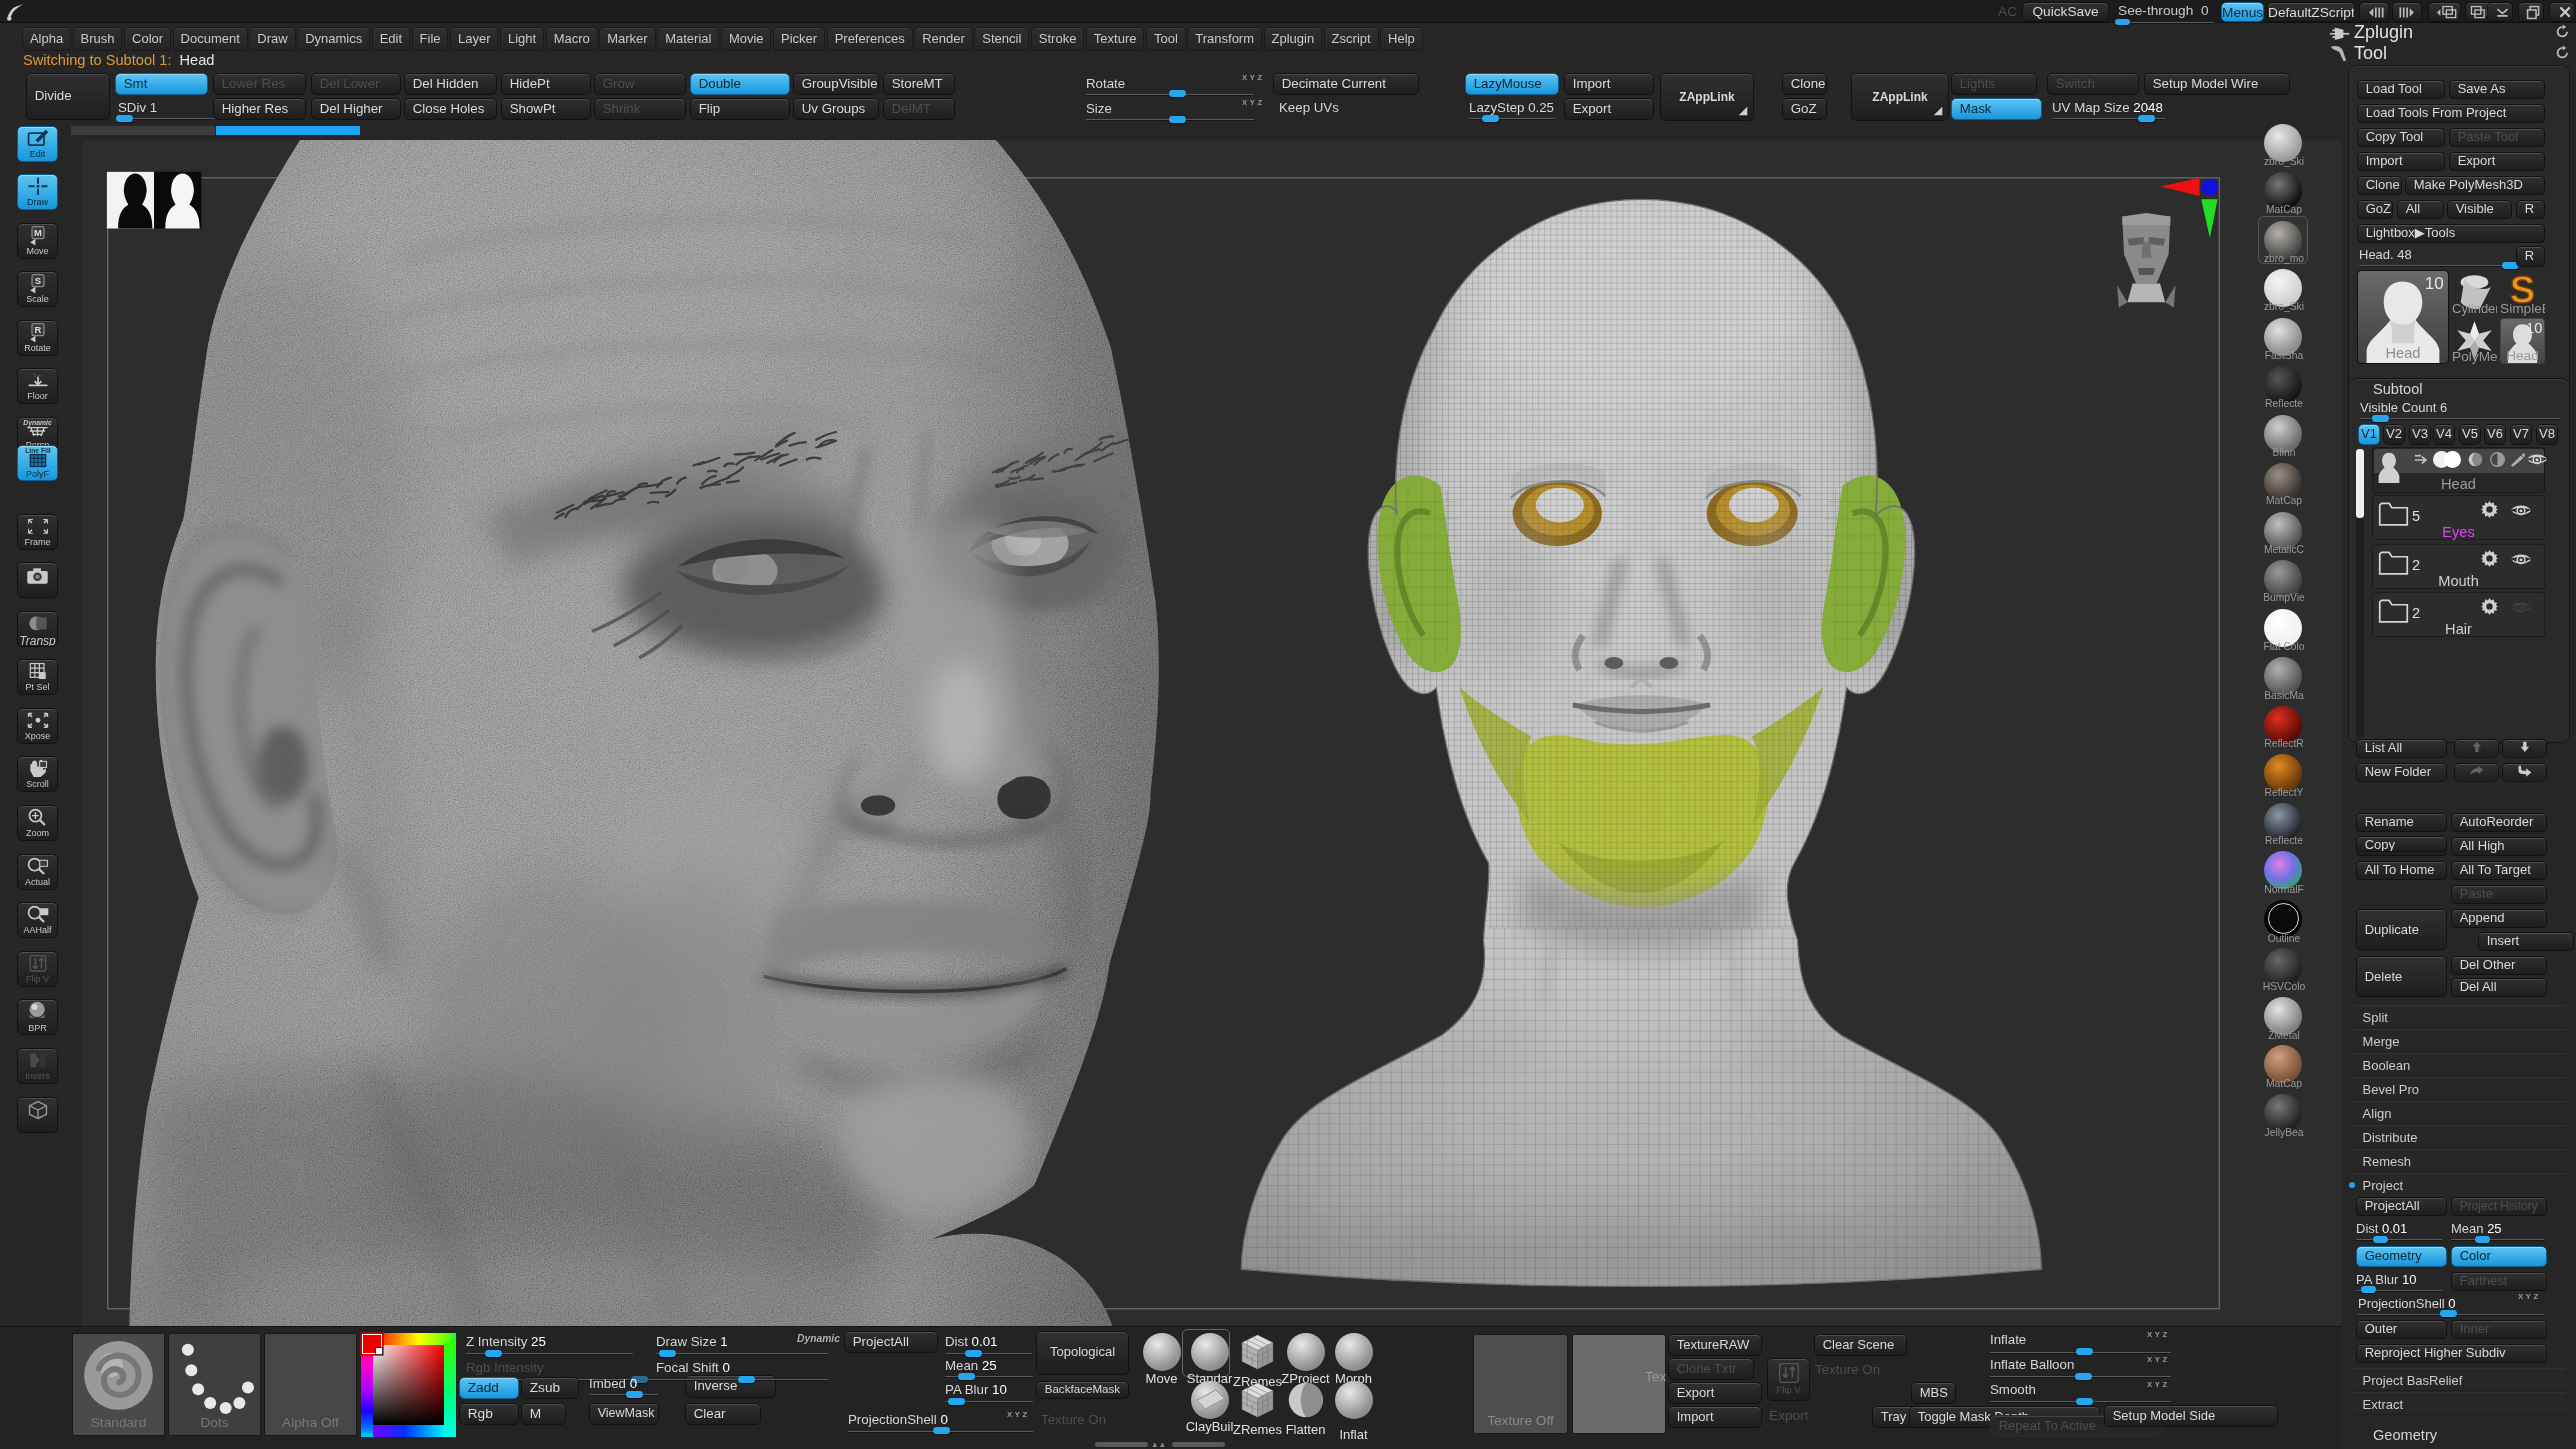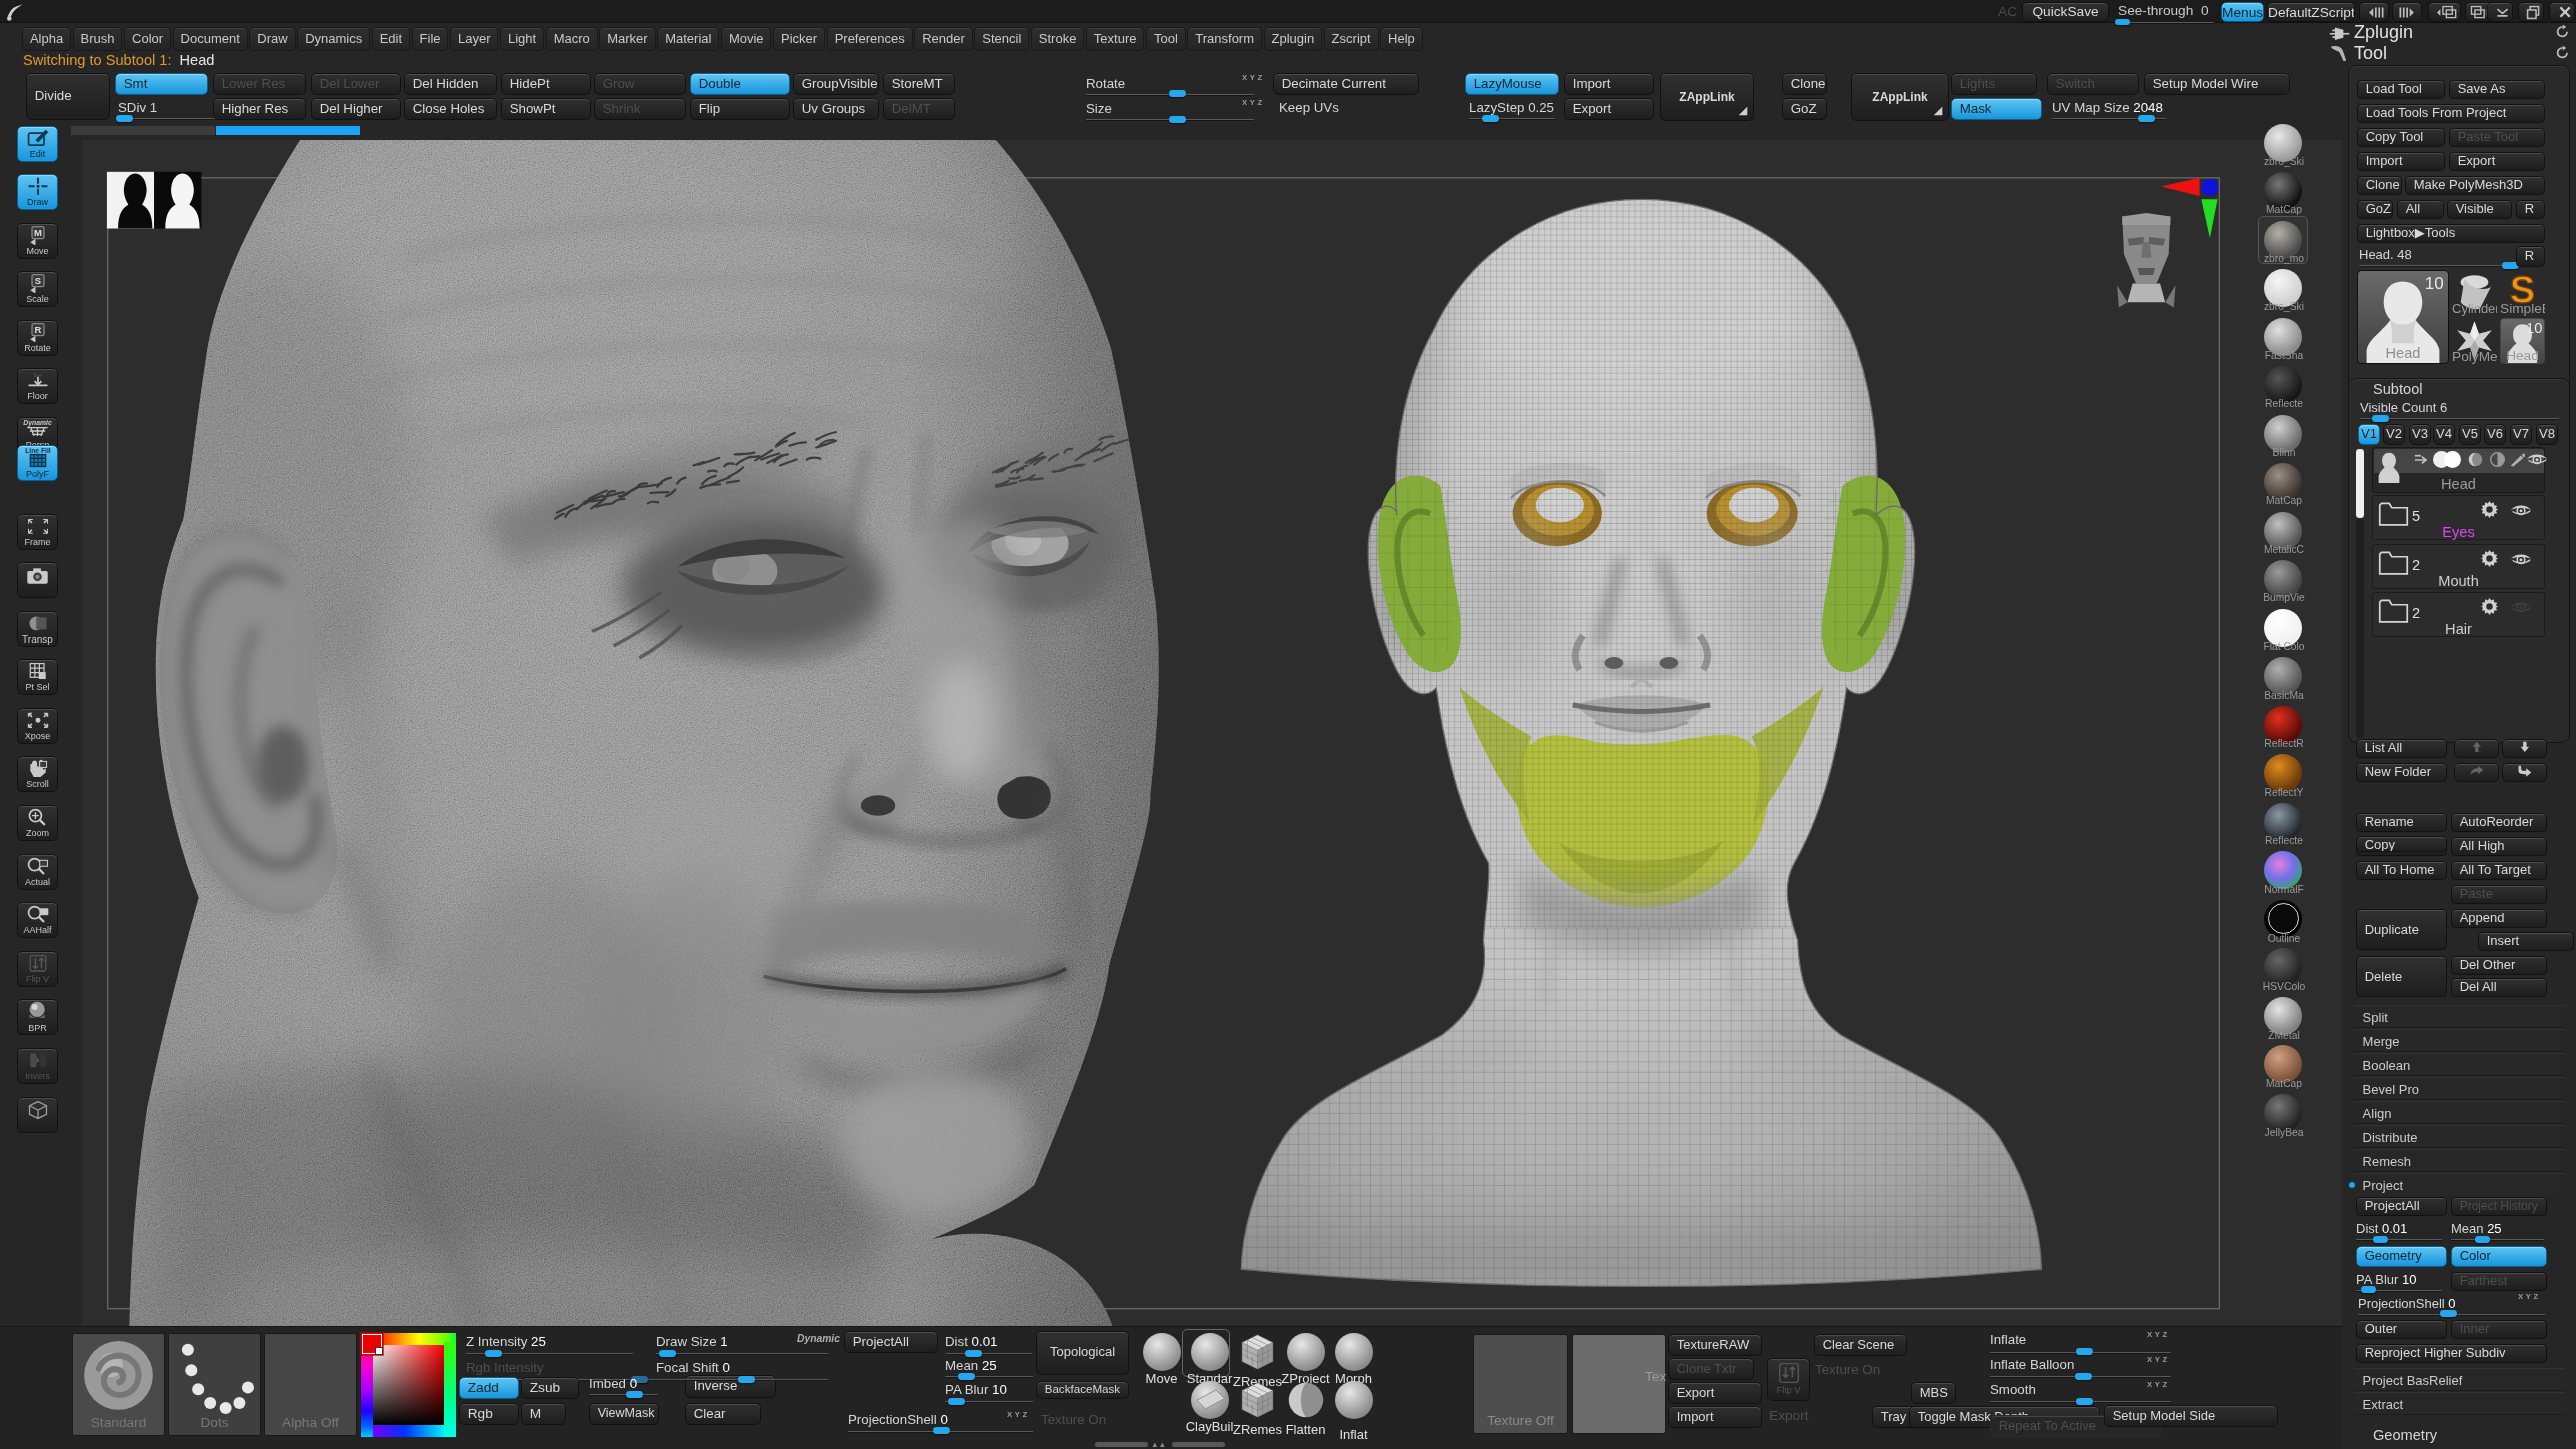--- a/index.html
+++ b/index.html
@@ -557,21 +557,21 @@
           <rect x="12" y="5" width="9" height="5" fill="#c9c9c9"></rect>
           <circle cx="17" cy="15" r="5" fill="#3a3a3a"></circle>
           <circle cx="17" cy="15" r="2.5" fill="#888"></circle>
         </svg></div>
     </div>
 <div class="b" style="left:17px;top:611px;width:41px;height:36px;text-align:center;">
       <div style="margin-top:0.9px"><svg width="26" height="20.6" viewBox="0 0 30 24">
           <circle cx="13" cy="12" r="8" fill="#9a9a9a" opacity="0.9"></circle>
           <rect x="13" y="5" width="12" height="14" fill="#555"></rect>
         </svg></div>
-      <div style="font-size:10px;color:#c9c9c9;margin-top:-2.6px;">Transp</div>
+      <div style="font-size:12px;color:#c9c9c9;margin-top:-2.6px;font-style:italic;">Transp</div>
     </div>
 <div class="b" style="left:17px;top:659px;width:41px;height:36px;text-align:center;">
       <div style="margin-top:0.9px"><svg width="26" height="20.6" viewBox="0 0 30 24">
           <g fill="none" stroke="#c9c9c9" stroke-width="1.4">
             <rect x="6" y="3" width="16" height="16"></rect>
             <path d="M 6 8.3 H 22 M 6 13.6 H 22 M 11.3 3 V 19 M 16.6 3 V 19"></path>
           </g>
           <rect x="16" y="13" width="8" height="8" fill="#c9c9c9"></rect>
         </svg></div>
       <div style="font-size:9px;color:#c9c9c9;margin-top:-2.6px;">Pt Sel</div>

